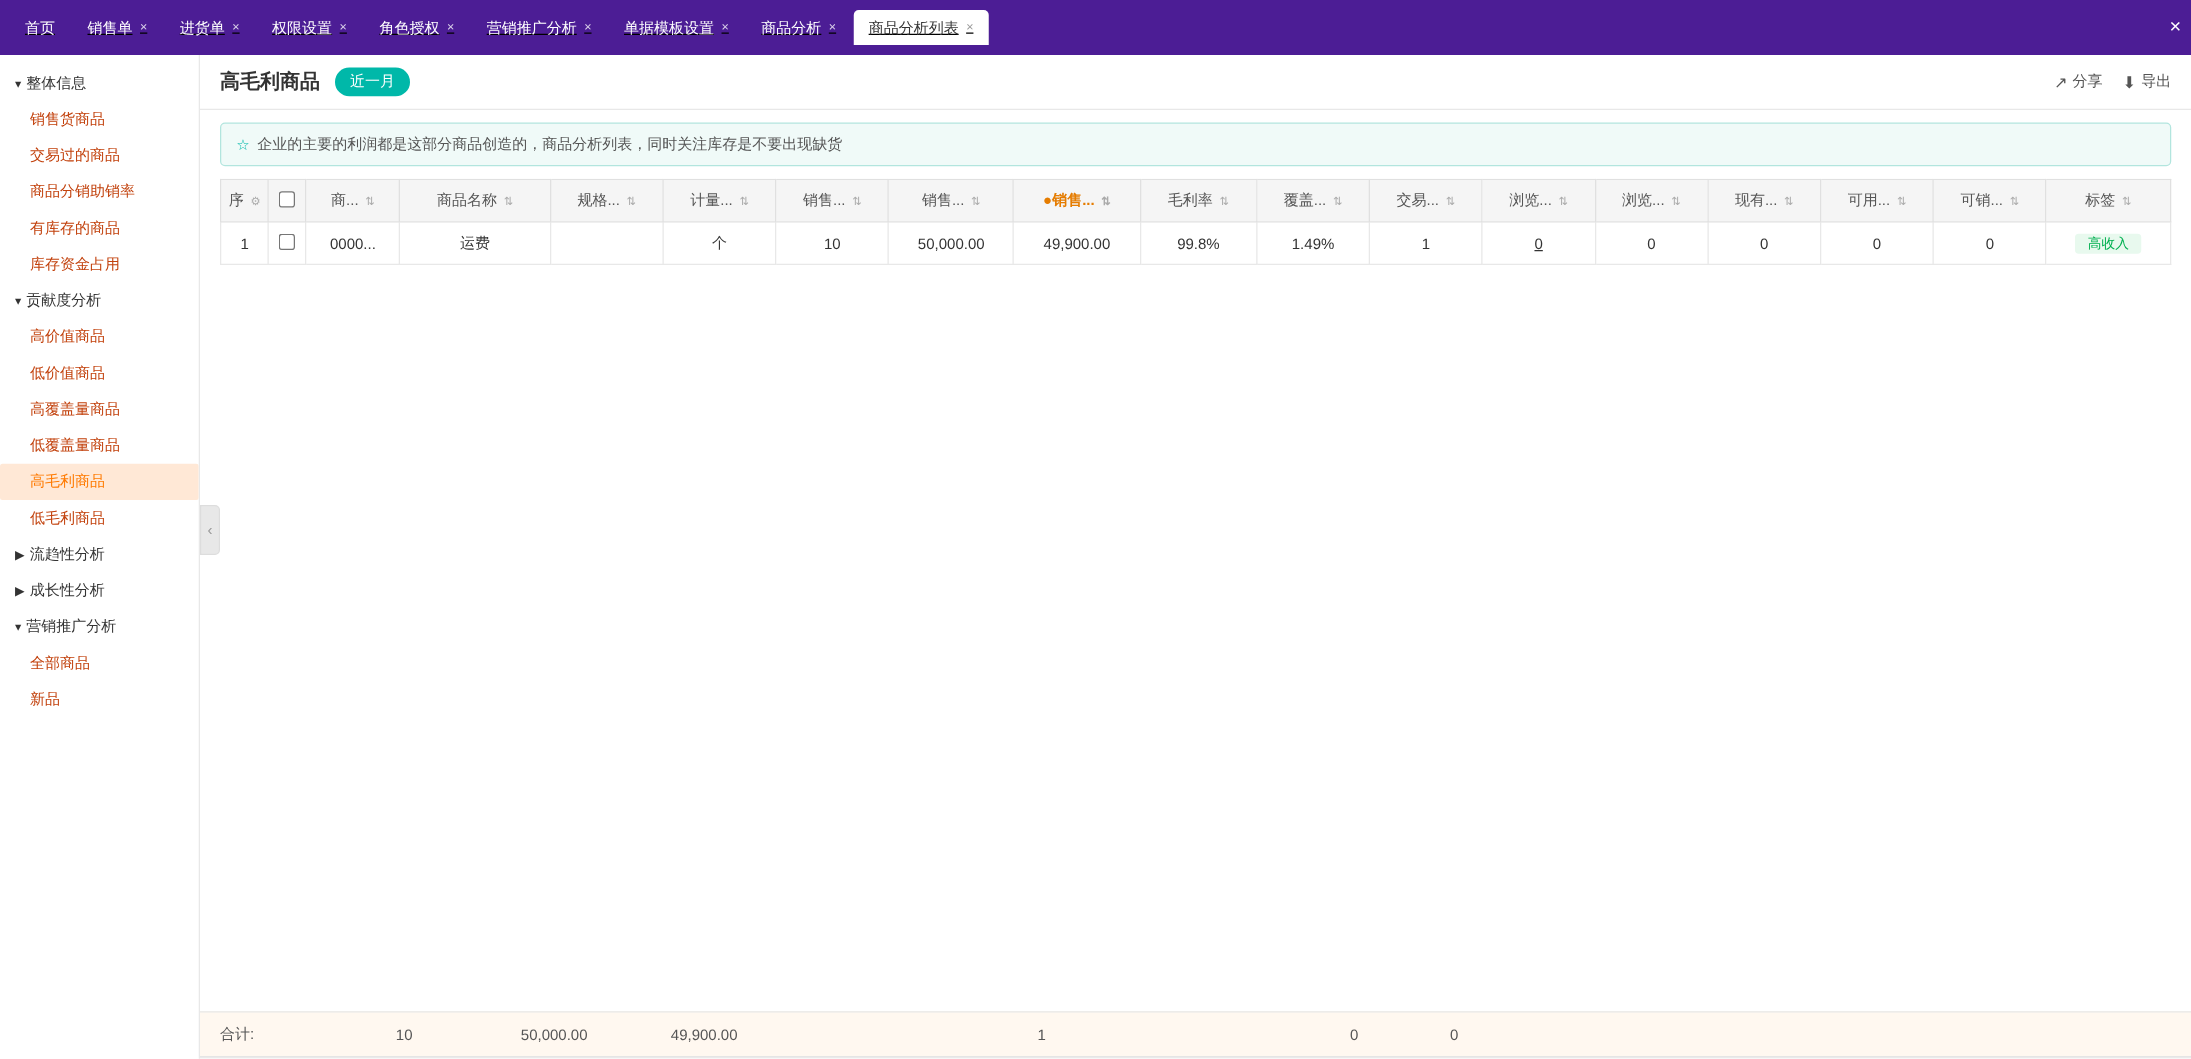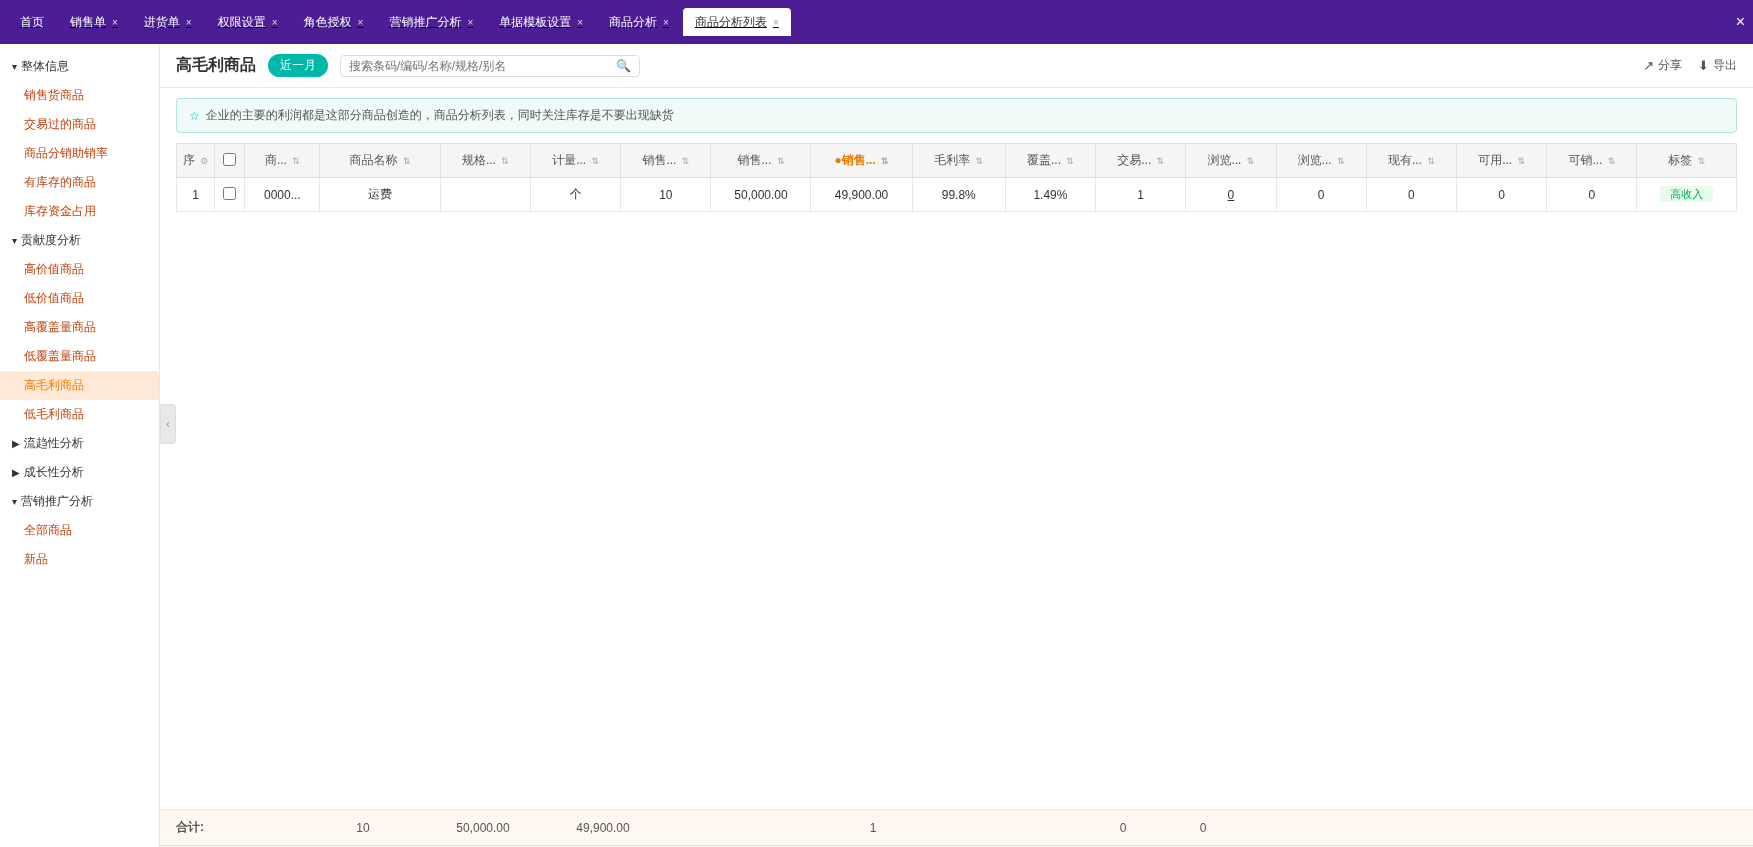--- a/index.html
+++ b/index.html
@@ -382,24 +382,20 @@
 
   <div class="collapse-btn">
     <span>‹</span>
   </div>
 
   <div class="content-area">
 
     <div class="content-header">
       <span class="content-title">高毛利商品</span>
       <button class="filter-btn">近一月</button>
-      <div class="search-box">
-        <input type="text" placeholder="搜索条码/编码/名称/规格/别名" style="">
-        <span style="color:#aaa;cursor:pointer;">🔍</span>
-      </div>
       <div class="header-actions">
         <div class="action-btn">
           <span style="font-size:13px;">↗</span>
           <span>分享</span>
         </div>
         <div class="action-btn">
           <span style="font-size:13px;">⬇</span>
           <span>导出</span>
         </div>
       </div>
@@ -512,21 +508,21 @@
             <td>0</td>
             <td>
               <span class="tag-green">高收入</span>
             </td>
           </tr>
         </tbody>
       </table>
     </div>
 
     <div class="footer-total">
-      <span style="margin-right:91px;font-weight:bold;">合计:</span>
+      <span style="margin-right:52px;">合计:</span>
       <div class="footer-cells" style="display:flex; gap: 0; align-items:center;">
         <span style="min-width:120px; text-align:center;">10</span>
         <span style="min-width:120px; text-align:center;">50,000.00</span>
         <span style="min-width:120px; text-align:center;">49,900.00</span>
         <span style="min-width:80px;"></span>
         <span style="min-width:80px;"></span>
         <span style="min-width:100px; text-align:center;">1</span>
         <span style="min-width:80px;"></span>
         <span style="min-width:80px;"></span>
         <span style="min-width:80px; text-align:center;">0</span>

